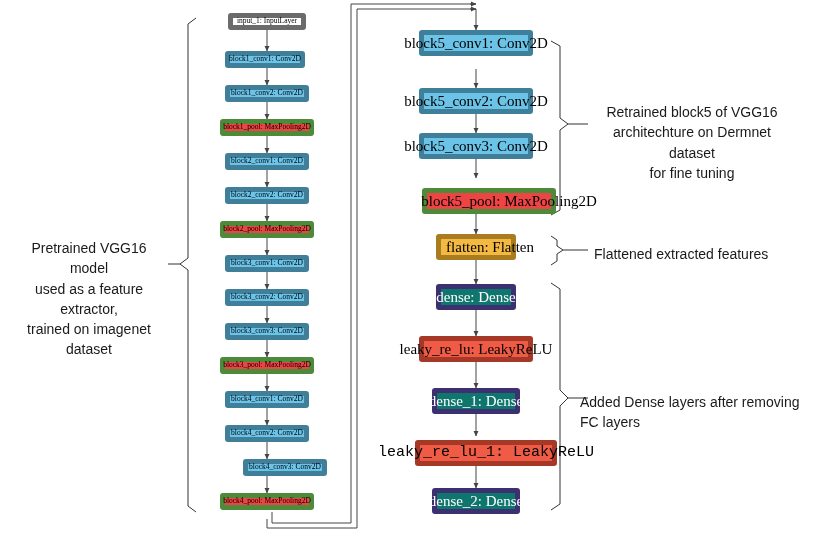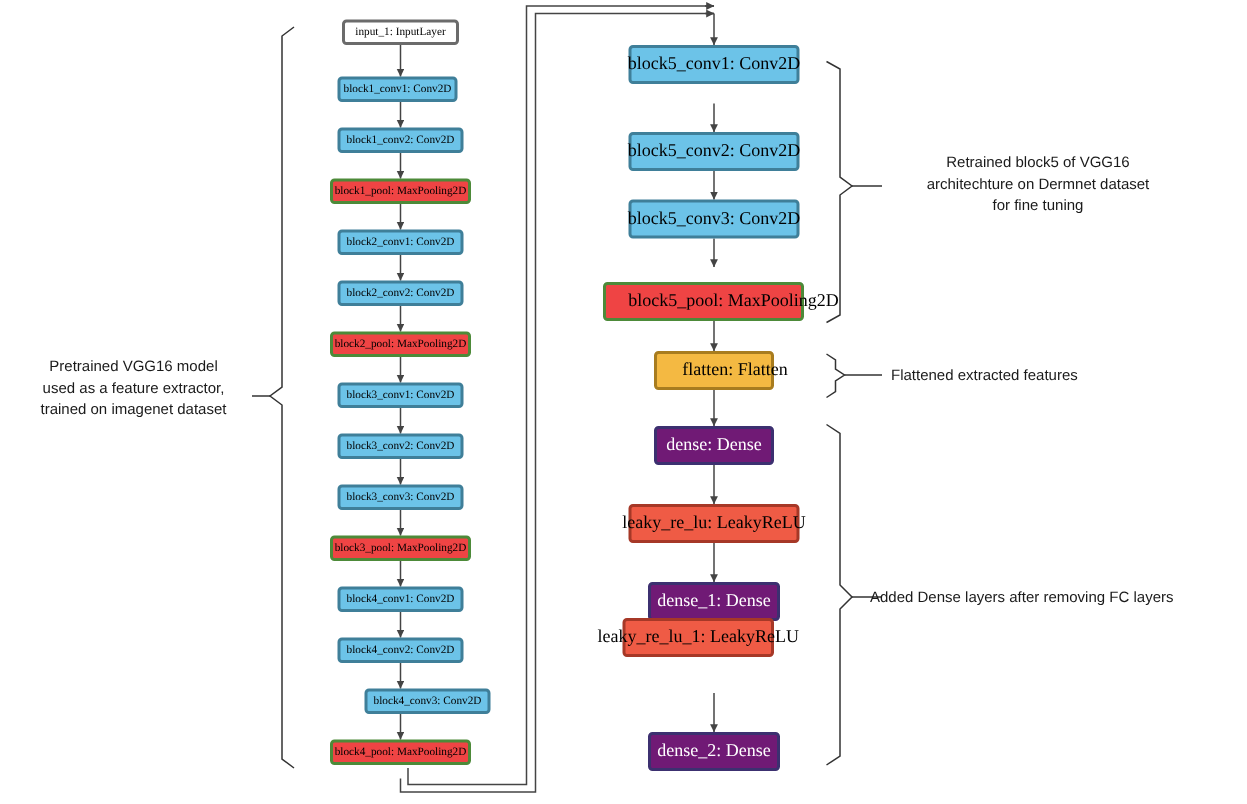--- a/index.html
+++ b/index.html
@@ -16,58 +16,58 @@
   }
   #canvas {
     position: absolute;
     left: 0; top: 0;
     width: 831px;
     height: 536px;
   }
   .node {
     position: absolute;
     box-sizing: border-box;
-    border: 2px solid #737373;
+    border: 5px solid #737373;
     border-radius: 3px;
     display: flex;
     align-items: center;
     justify-content: center;
     text-align: right;
     color: #000;
     line-height: 1.1;
     white-space: nowrap;
   }
   
   .col-left .node {
     height: 17px;
     font-size: 7.5px;
   }
   
   .col-right .node {
     height: 26px;
-    font-size: 12px;
+    font-size: 15px;
   }
   .t-input   { background: #ffffff; border-color: #6b6b6b; }
   .t-conv    { background: #6cc3e8; border-color: #3f7f99; }
   .t-pool    { background: #ef4444; border-color: #4d8a39; }
   .t-flatten { background: #f4b942; border-color: #a87c1f; }
-  .t-dense   { background: #701a75; border-color: #3c3070; color: #fff; }
+  .t-dense   { background: #0f766e; border-color: #3c3070; color: #fff; }
   .t-lrelu   { background: #ef5b45; border-color: #a63827; color: #000; }
 
   svg.arrows {
     position: absolute;
     left: 0; top: 0;
     width: 831px;
     height: 536px;
     pointer-events: none;
   }
   .ann {
     position: absolute;
     font-family: "Liberation Sans", sans-serif;
-    font-size: 10px;
+    font-size: 14px;
     color: #1a1a1a;
     line-height: 1.45;
     white-space: pre-line;
   }
   .ann.center { text-align: center; }
   .ann.left { text-align: left; }
 </style>
 </head>
 <body>
 
@@ -183,36 +183,36 @@
   <div class="col-right">
     <div class="node t-conv" style="left:419px; top:30px; width:114px;">
         <span>block5_conv1: Conv2D</span>
       </div>
     <div class="node t-conv" style="left:419px; top:88px; width:114px;">
         <span>block5_conv2: Conv2D</span>
       </div>
     <div class="node t-conv" style="left:419px; top:133px; width:114px;">
         <span>block5_conv3: Conv2D</span>
       </div>
-    <div class="node t-pool" style="left:402px; top:188px; width:134px;padding-left:40px;">
+    <div class="node t-pool" style="left:422px; top:188px; width:134px;padding-left:40px;">
         <span>block5_pool: MaxPooling2D</span>
       </div>
     <div class="node t-flatten" style="left:436px; top:234px; width:80px;padding-left:28px;">
         <span>flatten: Flatten</span>
       </div>
     <div class="node t-dense" style="left:436px; top:284px; width:80px;">
         <span>dense: Dense</span>
       </div>
     <div class="node t-lrelu" style="left:419px; top:336px; width:114px;">
         <span>leaky_re_lu: LeakyReLU</span>
       </div>
     <div class="node t-dense" style="left:432px; top:388px; width:88px;">
         <span>dense_1: Dense</span>
       </div>
-    <div class="node t-lrelu" style="left:415px; top:412px; width:101px;">
+    <div class="node t-lrelu" style="left:415px; top:440px; width:142px;font-family:Liberation Mono, monospace;">
         <span>leaky_re_lu_1: LeakyReLU</span>
       </div>
     <div class="node t-dense" style="left:432px; top:488px; width:88px;">
         <span>dense_2: Dense</span>
       </div>
   </div>
 
   <div class="ann center" style="left:14px; top:238px; width:150px;">Pretrained VGG16 model
 used as a feature extractor,
 trained on imagenet dataset</div>

